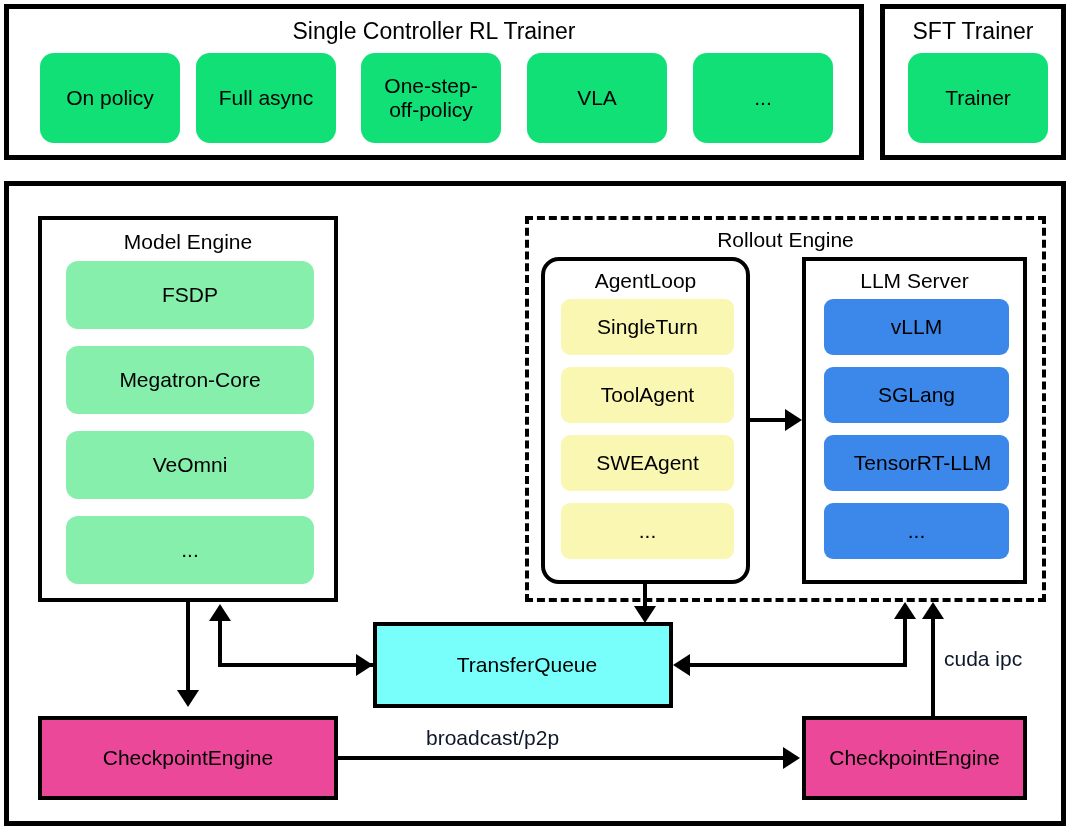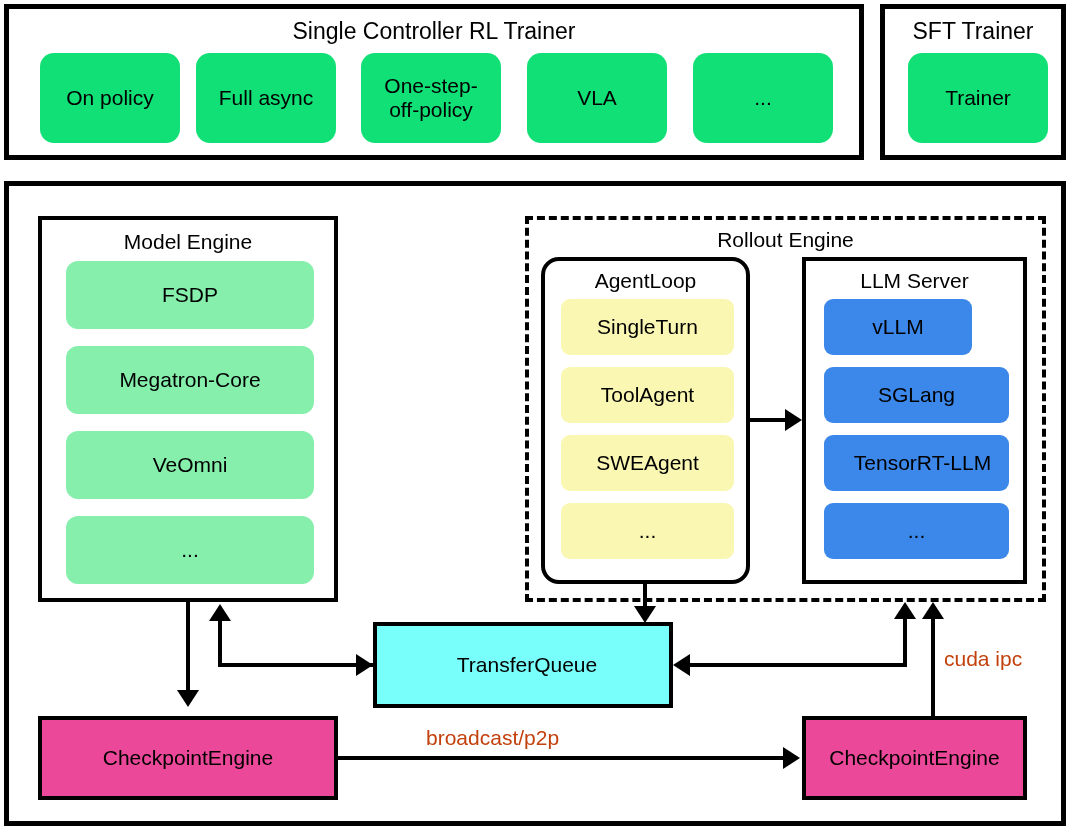--- a/index.html
+++ b/index.html
@@ -85,21 +85,21 @@
   .lnv { width: 4px; }
   .arrow { position: absolute; width: 0; height: 0; }
   .arrow-r { border-top: 11px solid transparent; border-bottom: 11px solid transparent; border-left: 17px solid #000000; }
   .arrow-l { border-top: 11px solid transparent; border-bottom: 11px solid transparent; border-right: 17px solid #000000; }
   .arrow-u { border-left: 11px solid transparent; border-right: 11px solid transparent; border-bottom: 17px solid #000000; }
   .arrow-d { border-left: 11px solid transparent; border-right: 11px solid transparent; border-top: 17px solid #000000; }
 
   .edge-label {
     position: absolute;
     font-size: 21px;
-    color: #c2410c;
+    color: #0f172a;
     white-space: nowrap;
   }
 </style>
 </head>
 <body>
 
 <div id="canvas">
 
   <div class="abs panel" style="left:4px; top:4px; width:860px; height:156px;">
     <div class="caption caption-big" style="top:10px;">Single Controller RL Trainer</div>
@@ -148,21 +148,21 @@
     <div class="chip chip-yellow" style="left:16px; top:106px; width:173px; height:56px;">ToolAgent</div>
 
     <div class="chip chip-yellow" style="left:16px; top:174px; width:173px; height:56px;">SWEAgent</div>
 
     <div class="chip chip-yellow" style="left:16px; top:242px; width:173px; height:56px;">...</div>
   </div>
 
   <div class="abs inner-panel" style="left:802px; top:257px; width:225px; height:327px;">
     <div class="caption" style="top:8px;">LLM Server</div>
 
-    <div class="chip chip-blue" style="left:18px; top:38px; width:148px; height:56px;">vLLM</div>
+    <div class="chip chip-blue" style="left:18px; top:38px; width:185px; height:56px;">vLLM</div>
 
     <div class="chip chip-blue" style="left:18px; top:106px; width:185px; height:56px;">SGLang</div>
 
     <div class="chip chip-blue" style="left:18px; top:174px; width:185px; height:56px;padding-left:16px;">TensorRT-LLM</div>
 
     <div class="chip chip-blue" style="left:18px; top:242px; width:185px; height:56px;">...</div>
   </div>
 
   <div class="abs solidbox box-cyan" style="left:373px; top:622px; width:300px; height:86px;">TransferQueue</div>
 

